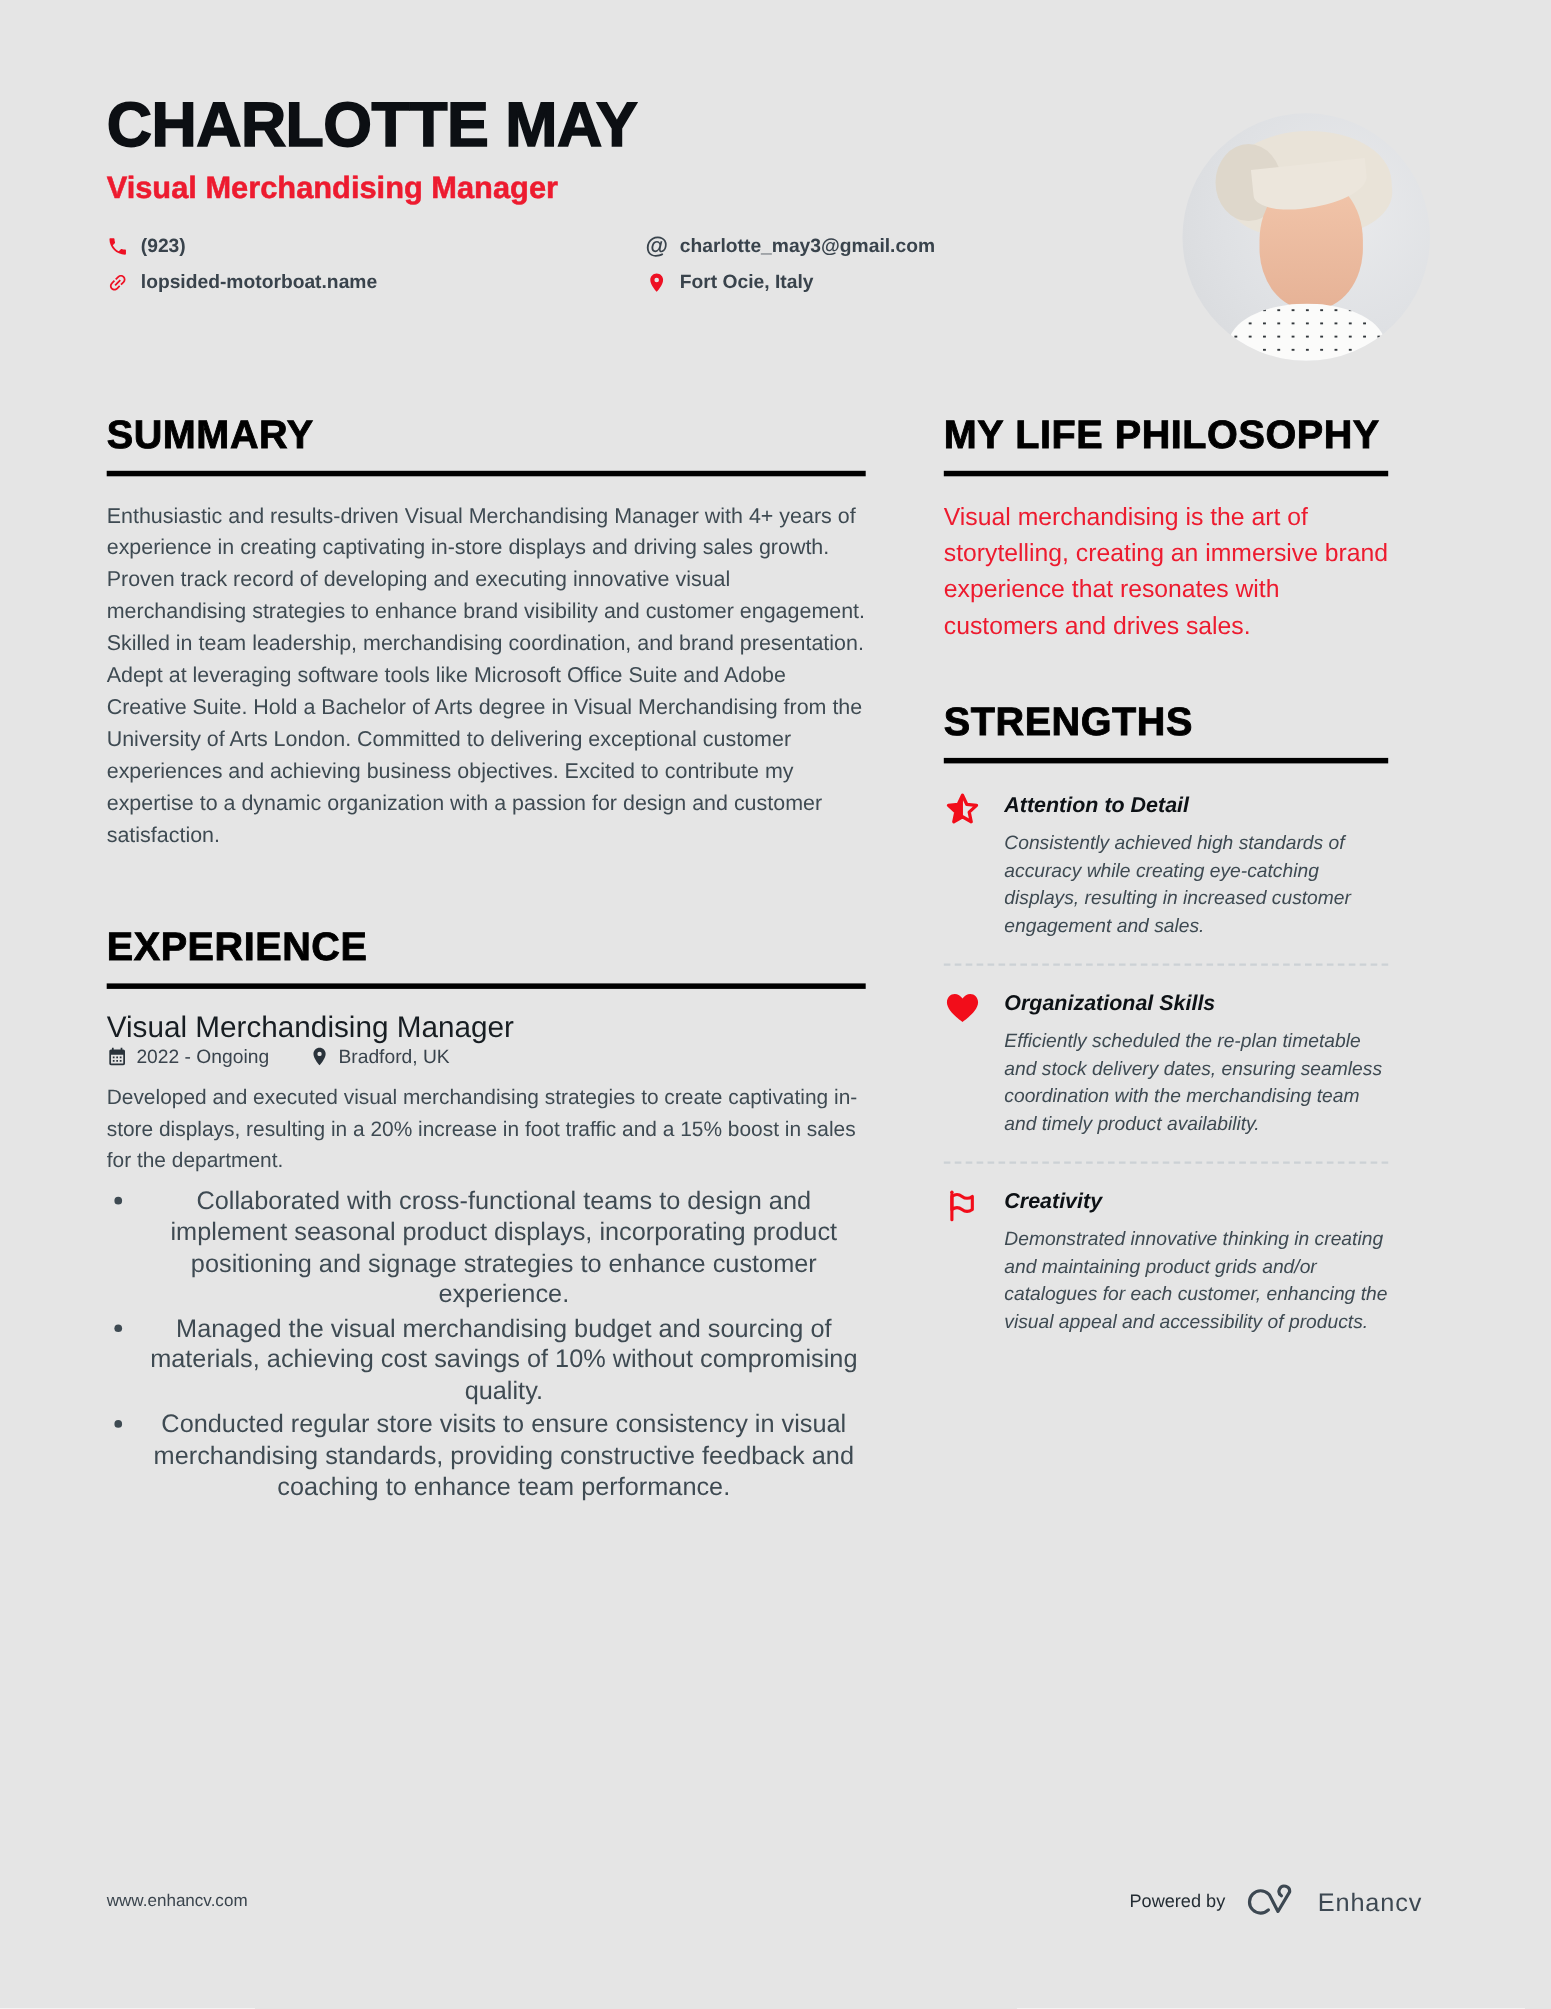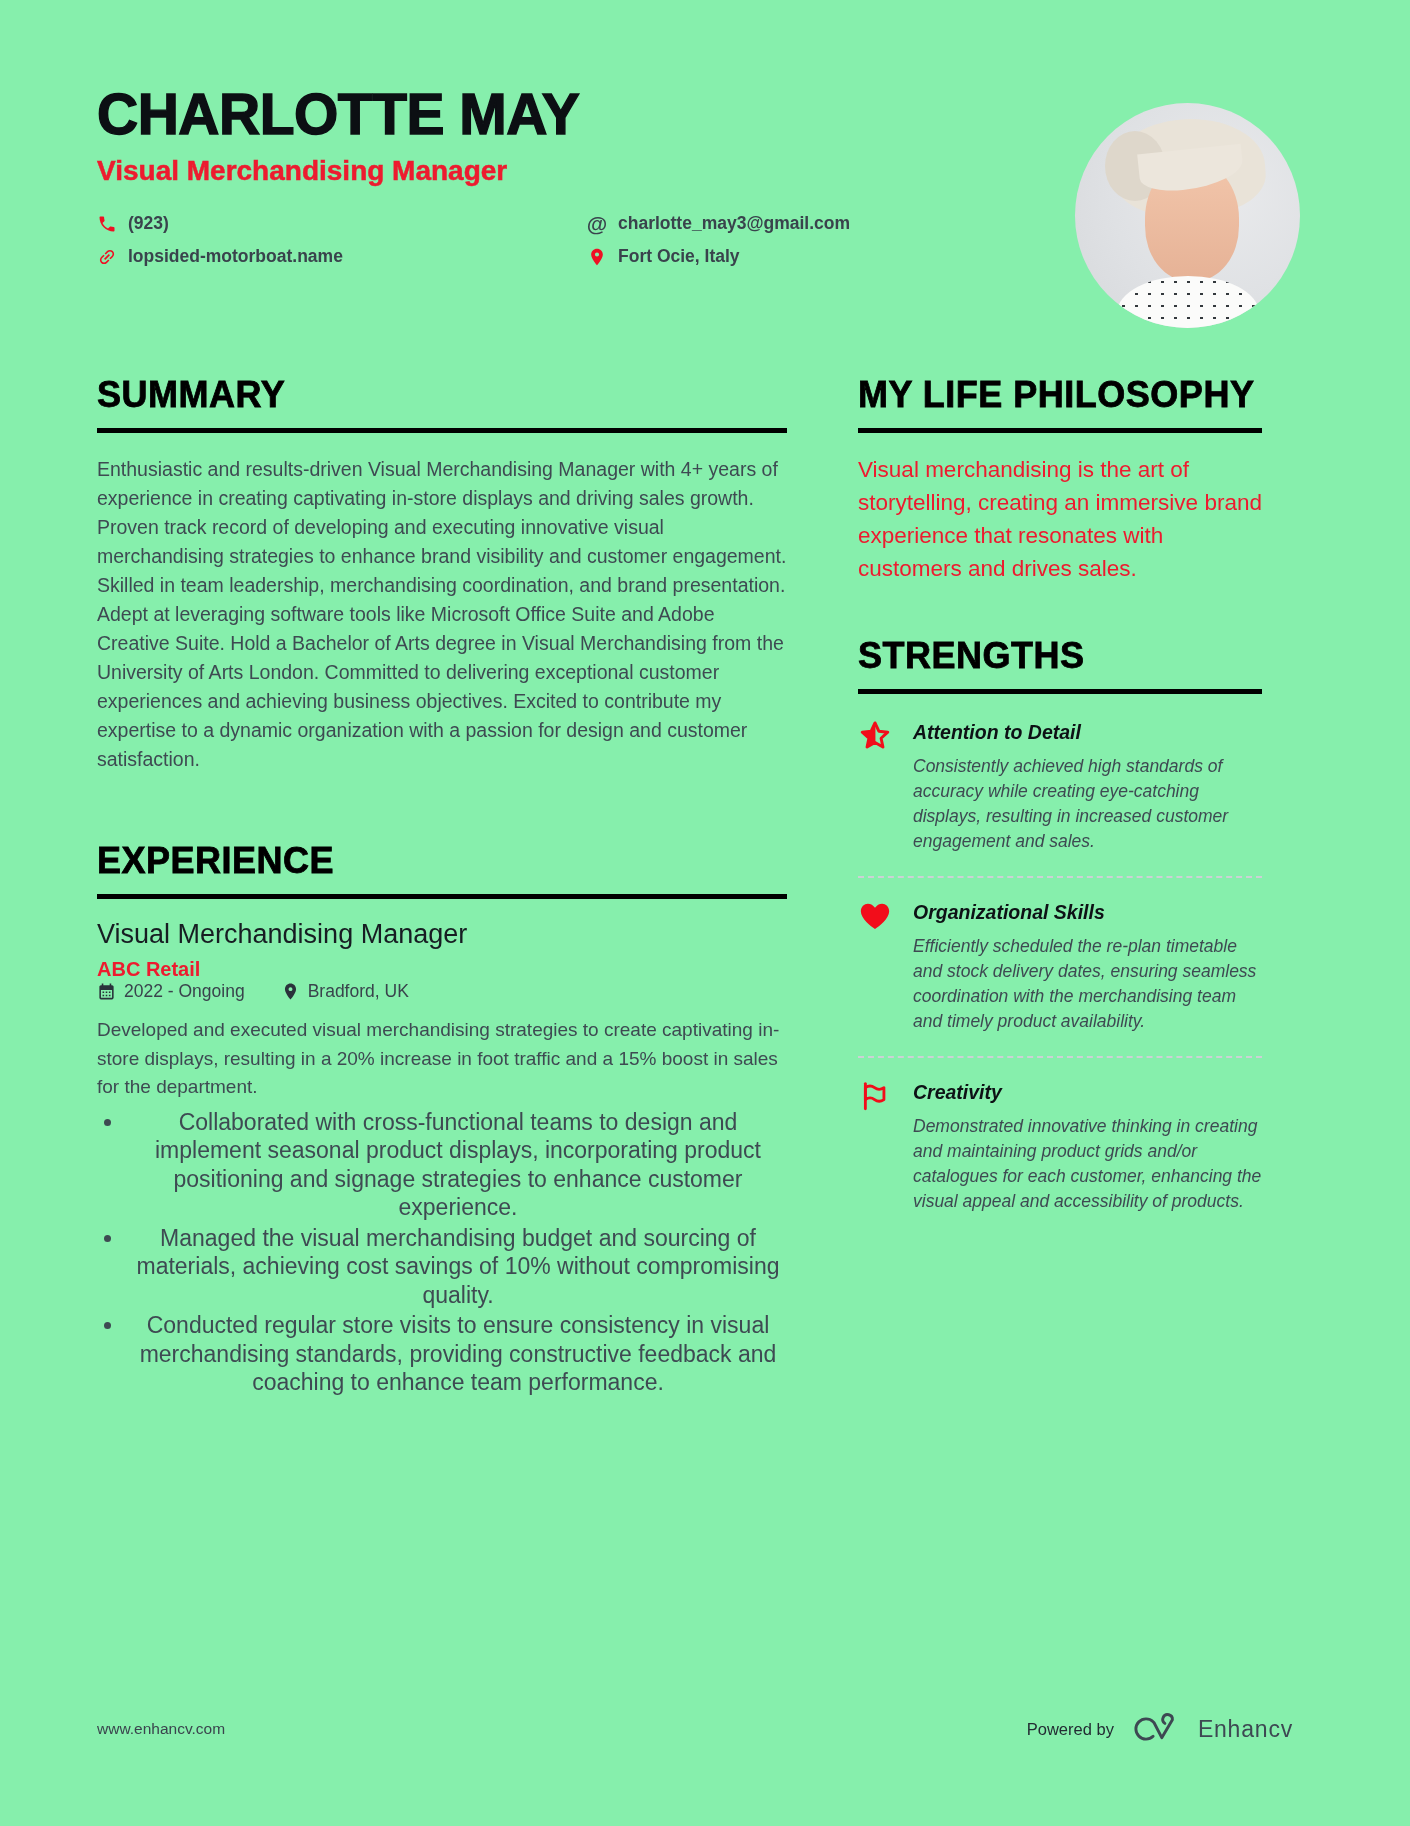--- a/index.html
+++ b/index.html
@@ -1,21 +1,21 @@
 <!DOCTYPE html>
 <html><head>
 <meta charset="utf-8">
 <style>
   * { box-sizing: border-box; }
   html, body { margin: 0; padding: 0; background: #fff; }
   .page {
     position: relative;
     width: 1410px;
     height: 1826px;
-    background: #86efac;
+    background: #e5e5e5;
     font-family: "Liberation Sans", sans-serif;
     overflow: hidden;
     color: #101418;
   }
   
   .header { display: flex; justify-content: space-between; align-items: flex-start; padding: 86px 100px 0 97px; }
   .name {
     font-size: 57px; font-weight: bold; line-height: 1; letter-spacing: -0.5px;
     color: #0c0f13; -webkit-text-stroke: 1.4px #0c0f13;
   }
@@ -143,21 +143,20 @@
 
     <div class="col-left">
       <div class="summary">
         <div class="section-heading">SUMMARY</div>
         <div class="summary-text">Enthusiastic and results-driven Visual Merchandising Manager with 4+ years of experience in creating captivating in-store displays and driving sales growth. Proven track record of developing and executing innovative visual merchandising strategies to enhance brand visibility and customer engagement. Skilled in team leadership, merchandising coordination, and brand presentation. Adept at leveraging software tools like Microsoft Office Suite and Adobe Creative Suite. Hold a Bachelor of Arts degree in Visual Merchandising from the University of Arts London. Committed to delivering exceptional customer experiences and achieving business objectives. Excited to contribute my expertise to a dynamic organization with a passion for design and customer satisfaction.</div>
       </div>
 
       <div class="experience">
         <div class="section-heading">EXPERIENCE</div>
         <div class="job-title">Visual Merchandising Manager</div>
-        <div class="company">ABC Retail</div>
         <div class="job-meta">
           <div class="meta-item">
             <span class="micon">
               <svg viewBox="0 0 24 24" fill="currentColor">
                   <path d="M19 4h-1V2h-2v2H8V2H6v2H5c-1.1 0-2 .9-2 2v14c0 1.1.9 2 2 2h14c1.1 0 2-.9 2-2V6c0-1.1-.9-2-2-2zm0 16H5V10h14v10zM9 14H7v-2h2v2zm4 0h-2v-2h2v2zm4 0h-2v-2h2v2zm-8 4H7v-2h2v2zm4 0h-2v-2h2v2zm4 0h-2v-2h2v2z"></path>
                 </svg>
             </span>
             <span>2022 - Ongoing</span>
           </div>
           <div class="meta-item">

